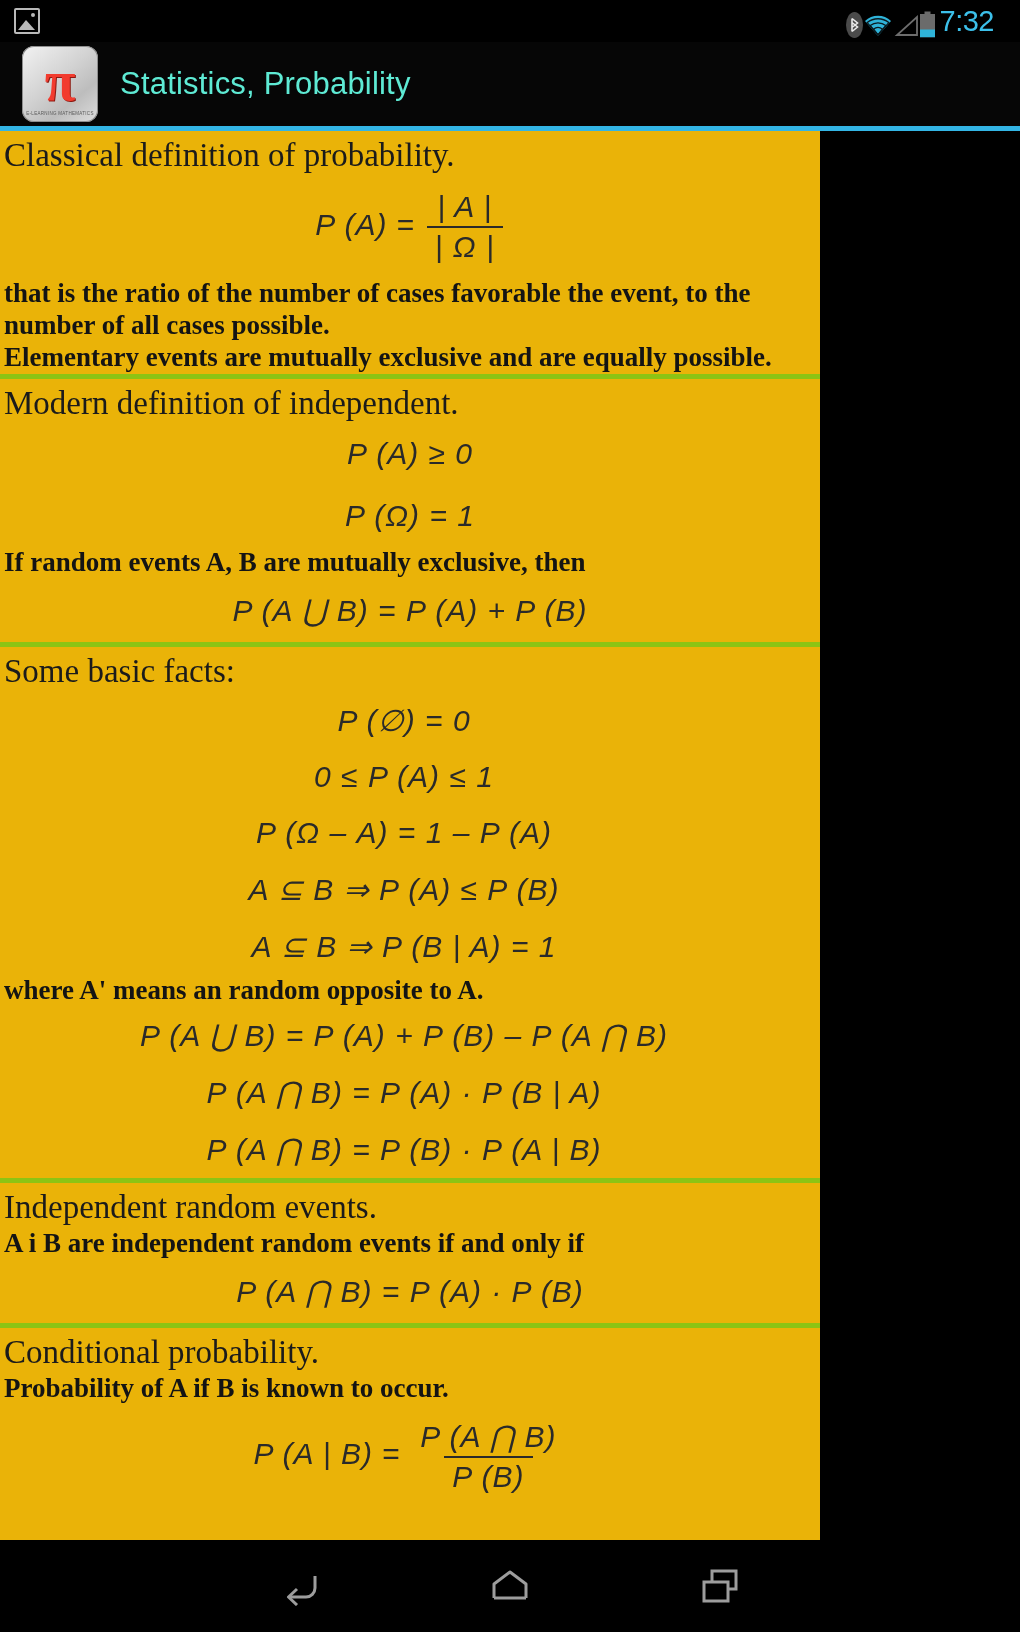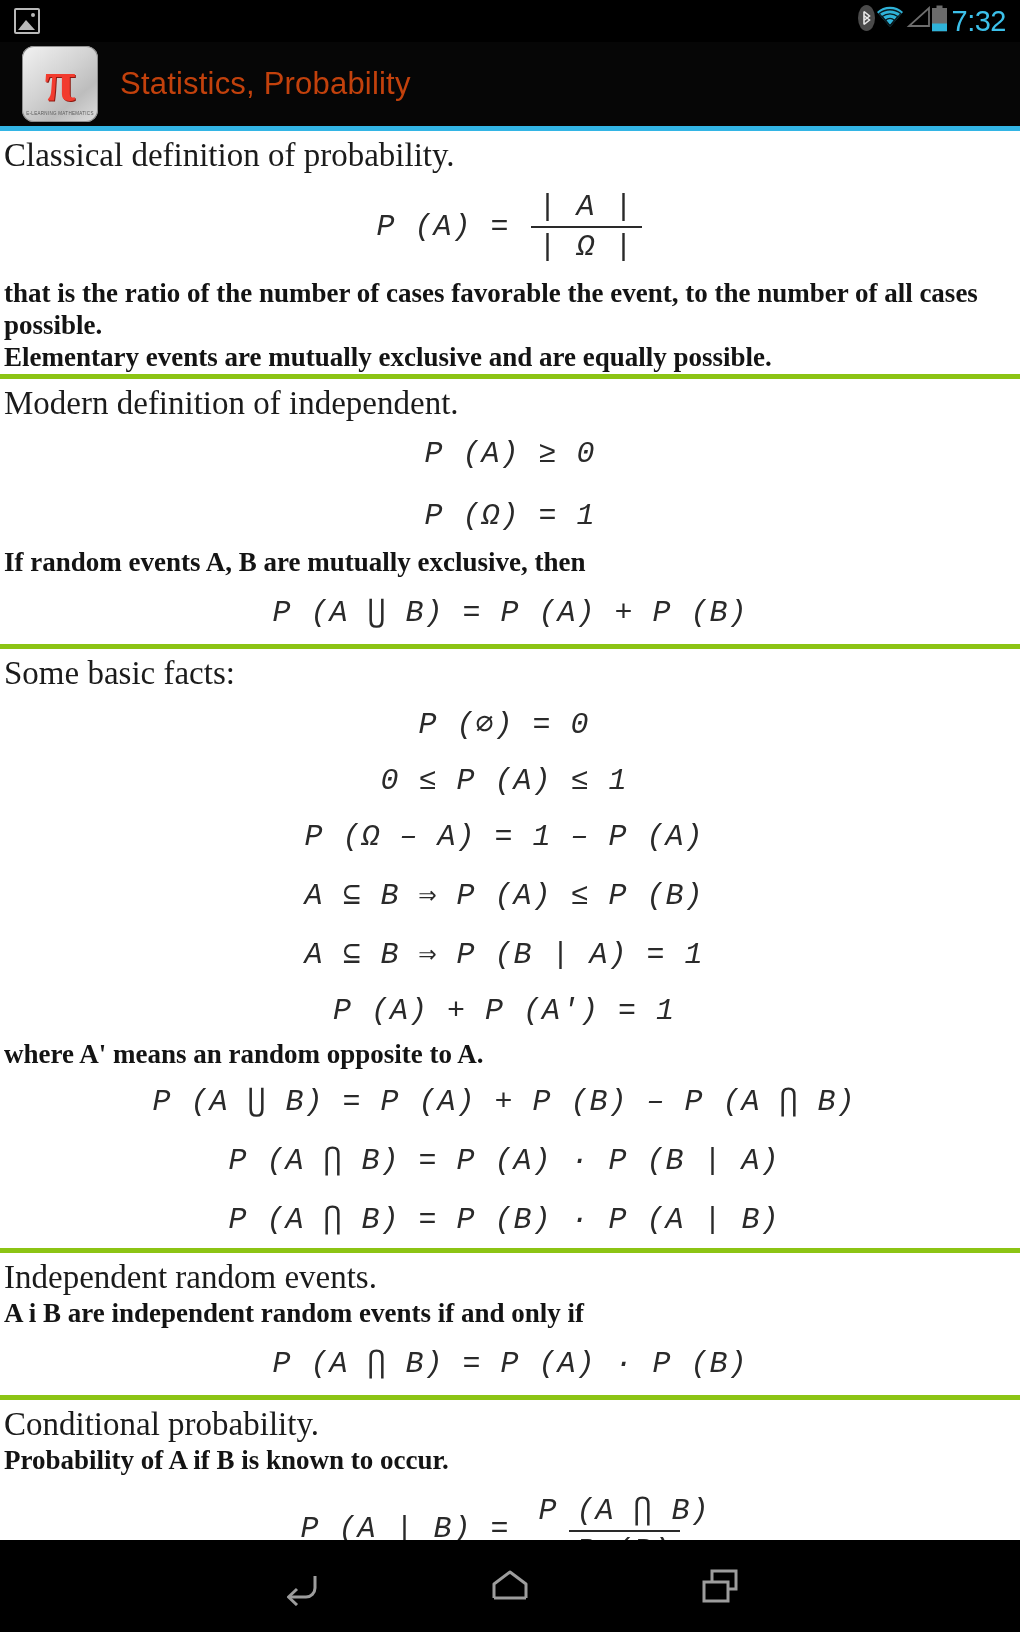--- a/index.html
+++ b/index.html
@@ -24,22 +24,22 @@
   .notif-icon:after{
     content:""; position:absolute; left:2px; bottom:2px;
     width:0; height:0; border-left:8px solid transparent;
     border-right:9px solid transparent; border-bottom:10px solid #b9b9b9;
   }
   .notif-icon:before{
     content:""; position:absolute; right:3px; top:3px;
     width:4px; height:4px; border-radius:50%; background:#b9b9b9;
   }
   .sb-right{
-    margin-left:auto; display:flex; align-items:flex-start;
-    padding-right:14px; gap:0;
+    margin-left:auto; display:flex; align-items:flex-end;
+    padding-right:26px; gap:0;
   }
   .bt-icon{ width:17px; height:26px; }
   .wifi-icon{ width:30px; height:24px; }
   .sig-icon{ width:26px; height:24px; }
   .bat-icon{ width:17px; height:27px; }
   .sb-time{
     color:#3cc0ea; font-family:"Liberation Sans", sans-serif;
     font-size:29px; letter-spacing:-.5px; margin-left:4px;
   }
 
@@ -59,45 +59,45 @@
     color:#f23b2e; font-family:"Liberation Serif", serif;
     font-size:56px; font-weight:bold; line-height:.95;
     margin-top:-4px; text-shadow:1px 1px 0 #8d1a12;
   }
   .app-icon .sub{
     font-family:"Liberation Sans", sans-serif; font-size:4.5px;
     color:#5a5a5a; letter-spacing:.3px; position:absolute; bottom:6px;
     white-space:nowrap;
   }
   .ab-title{
-    color:#c2410c; font-family:"Liberation Sans", sans-serif;
+    color:#5eead4; font-family:"Liberation Sans", sans-serif;
     font-size:31px; margin-left:22px; letter-spacing:.2px;
   }
   .accent-line{
     position:absolute; top:126px; left:0; width:1020px; height:5px;
     background:#33b5e5;
   }
 
   
   .content{
-    position:absolute; top:131px; left:0; width:1020px; height:1409px;
-    background:#ffffff; overflow:hidden;
+    position:absolute; top:131px; left:0; width:820px; height:1409px;
+    background:#eab308; overflow:hidden;
   }
   .hrule{ width:100%; height:5px; background:#8cc414; }
   .sec{ padding:0; }
   h2.sec-title{
     font-family:"Liberation Serif", serif; font-weight:normal;
     font-size:33px; color:#1b1b1b; padding:6px 0 2px 4px; line-height:1.12;
   }
   p.para{
     font-family:"Liberation Serif", serif; font-size:27px; color:#141414;
     padding:0 4px 0 4px; line-height:1.18; font-weight:bold;
   }
   .formula{
-    text-align:center; font-family:Liberation Mono, monospace;
+    text-align:center; font-family:Liberation Sans, sans-serif;
     font-style:italic; color:#2a2a2a; font-size:30px;
     padding:14px 0 14px 0; letter-spacing:1px; white-space:nowrap;
   }
   .formula.tight{ padding:11px 12px 11px 0; }
   .frac{
     display:inline-flex; flex-direction:column; align-items:center;
     vertical-align:middle; margin:0 2px;
   }
   .frac .num{ padding:0 8px 2px 8px; }
   .frac .den{ padding:2px 8px 0 8px; border-top:2px solid #2a2a2a; }
@@ -180,21 +180,20 @@
 
     <div class="hrule"></div>
 
     <div class="sec">
       <h2 class="sec-title">Some basic facts:</h2>
       <div class="formula tight">P (∅)  =  0</div>
       <div class="formula tight">0  ≤  P (A)  ≤  1</div>
       <div class="formula tight">P  (Ω – A)  =  1 – P (A)</div>
       <div class="formula tight">A ⊆ B ⇒ P (A)  ≤  P (B)</div>
       <div class="formula tight">A ⊆ B ⇒ P  (B  |  A)  =  1</div>
-      <div class="formula tight">P (A)  +  P (A′)  =  1</div>
       <p class="para">where A' means an random opposite to A.</p>
       <div class="formula tight">P  (A ⋃ B)  =  P (A)  +  P (B)  –  P  (A ⋂ B)</div>
       <div class="formula tight">P  (A ⋂ B)  =  P (A)  ·  P  (B  |  A)</div>
       <div class="formula tight">P  (A ⋂ B)  =  P (B)  ·  P  (A  |  B)</div>
     </div>
 
     <div class="hrule"></div>
 
     <div class="sec">
       <h2 class="sec-title">Independent random events.</h2>

